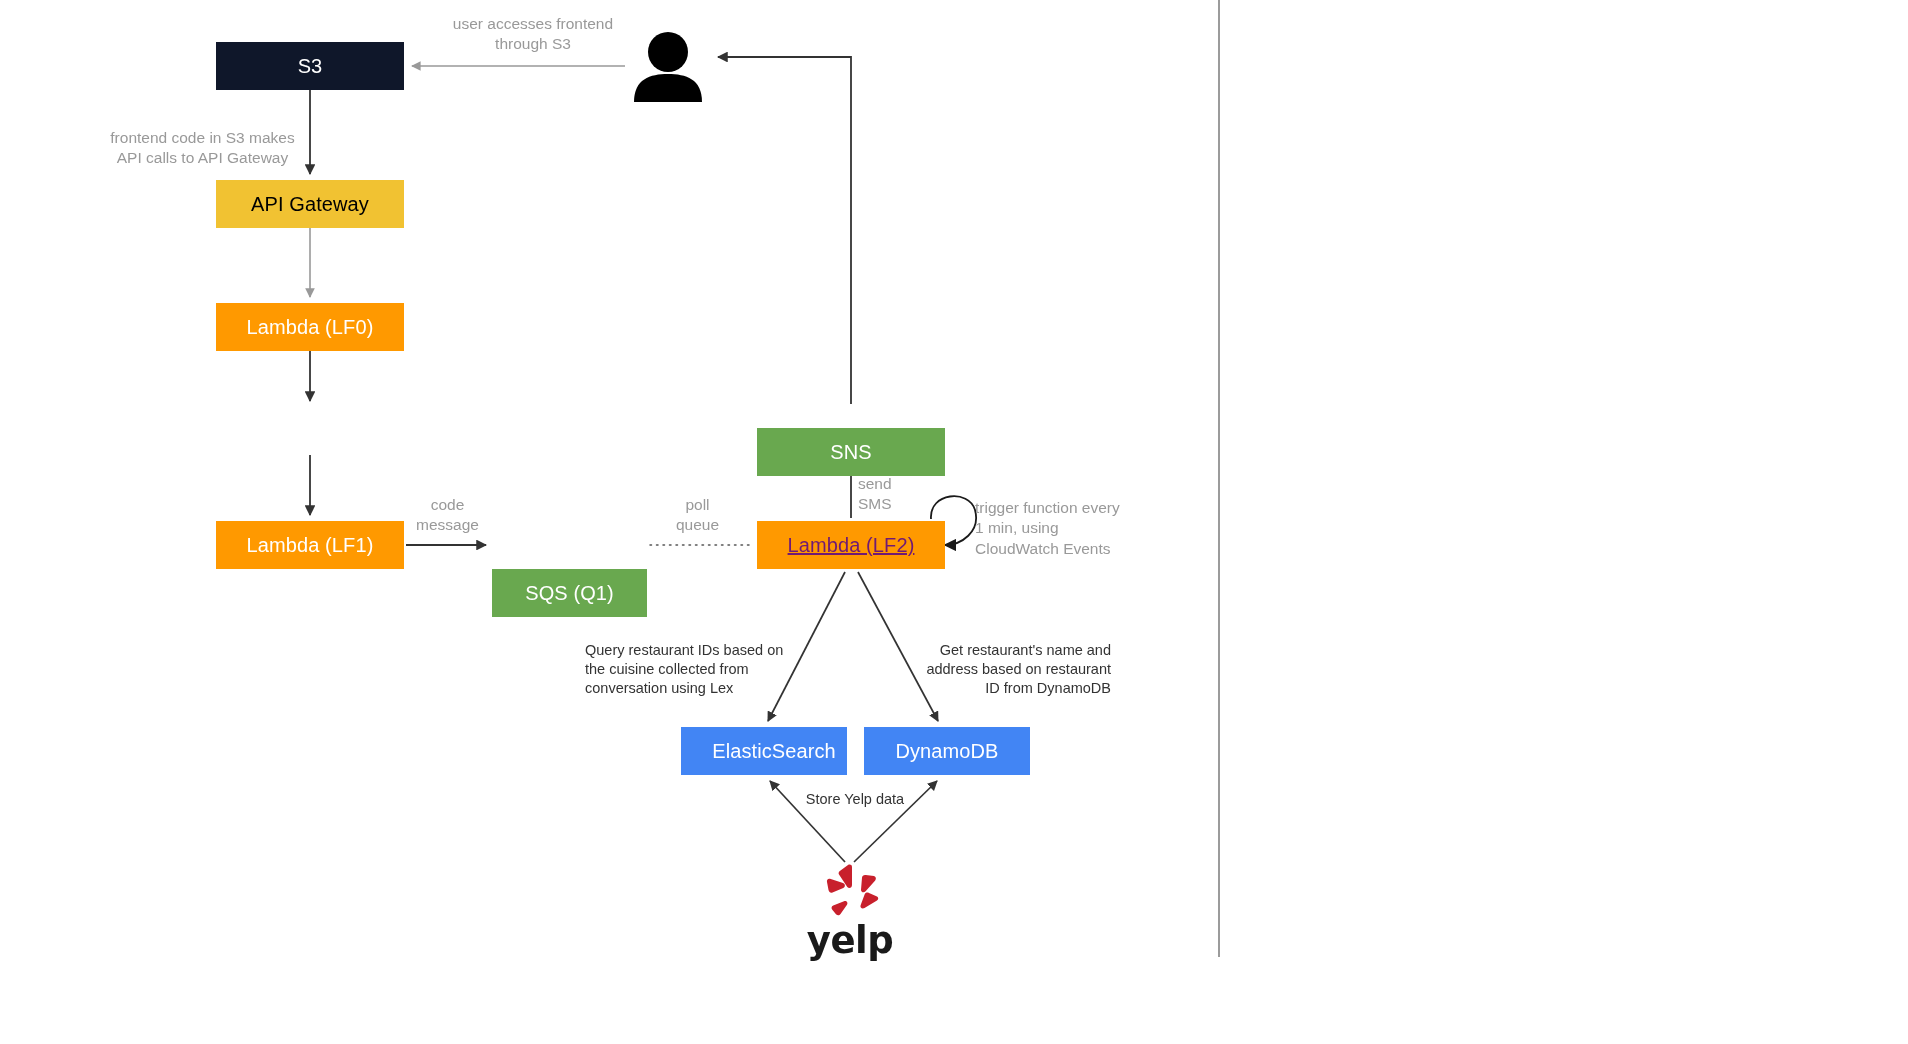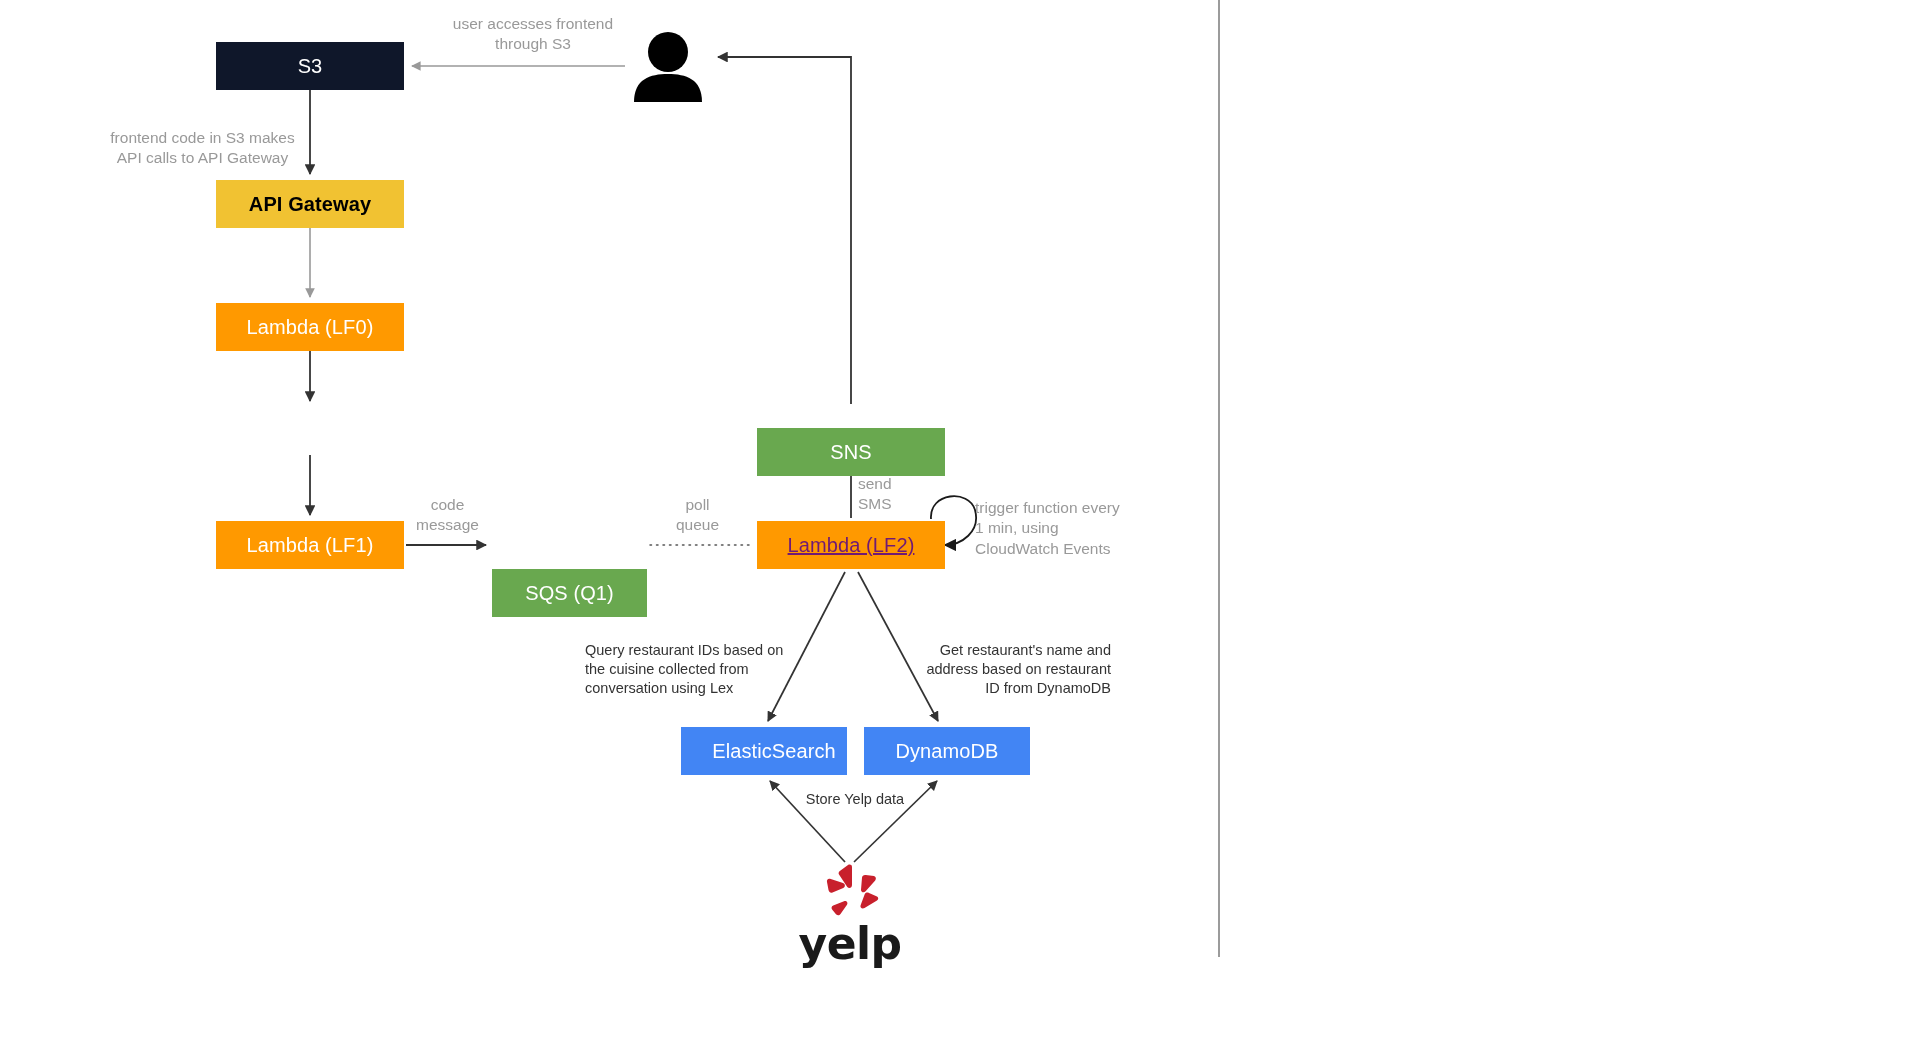--- a/index.html
+++ b/index.html
@@ -58,21 +58,21 @@
   }
   .yelp-wrap {
     position: absolute;
     display: flex;
     flex-direction: column;
     align-items: center;
   }
   .yelp-word {
     font-family: "DejaVu Sans", sans-serif;
     font-weight: bold;
-    font-size: 44px;
+    font-size: 37px;
     color: #1a1a1a;
     letter-spacing: -0.5px;
     line-height: 1;
     margin-top: 2px;
   }
 </style>
 </head>
 <body>
 
 <div id="canvas">
@@ -123,21 +123,21 @@
     <svg width="76" height="72" viewBox="0 0 76 72" xmlns="http://www.w3.org/2000/svg">
       <circle cx="38" cy="22" r="20" fill="#000000"></circle>
       <path d="M 4 72 C 4 49 20 44 38 44 C 56 44 72 49 72 72 Z" fill="#000000"></path>
     </svg>
   </div>
 
   <div class="node" style="left:216px;top:42px;width:188px;height:48px;background:#0f172a;color:#ffffff;">
     <span>S3</span>
   </div>
 
-  <div class="node" style="left:216px;top:180px;width:188px;height:48px;background:#f1c232;color:#000000;font-weight:bold;">
+  <div class="node" style="left:216px;top:180px;width:188px;height:48px;background:#f1c232;color:#000000;">
     <span>API Gateway</span>
   </div>
 
   <div class="node" style="left:216px;top:303px;width:188px;height:48px;background:#ff9900;color:#ffffff;">
     <span>Lambda (LF0)</span>
   </div>
 
 
   <div class="node" style="left:216px;top:521px;width:188px;height:48px;background:#ff9900;color:#ffffff;">
     <span>Lambda (LF1)</span>

